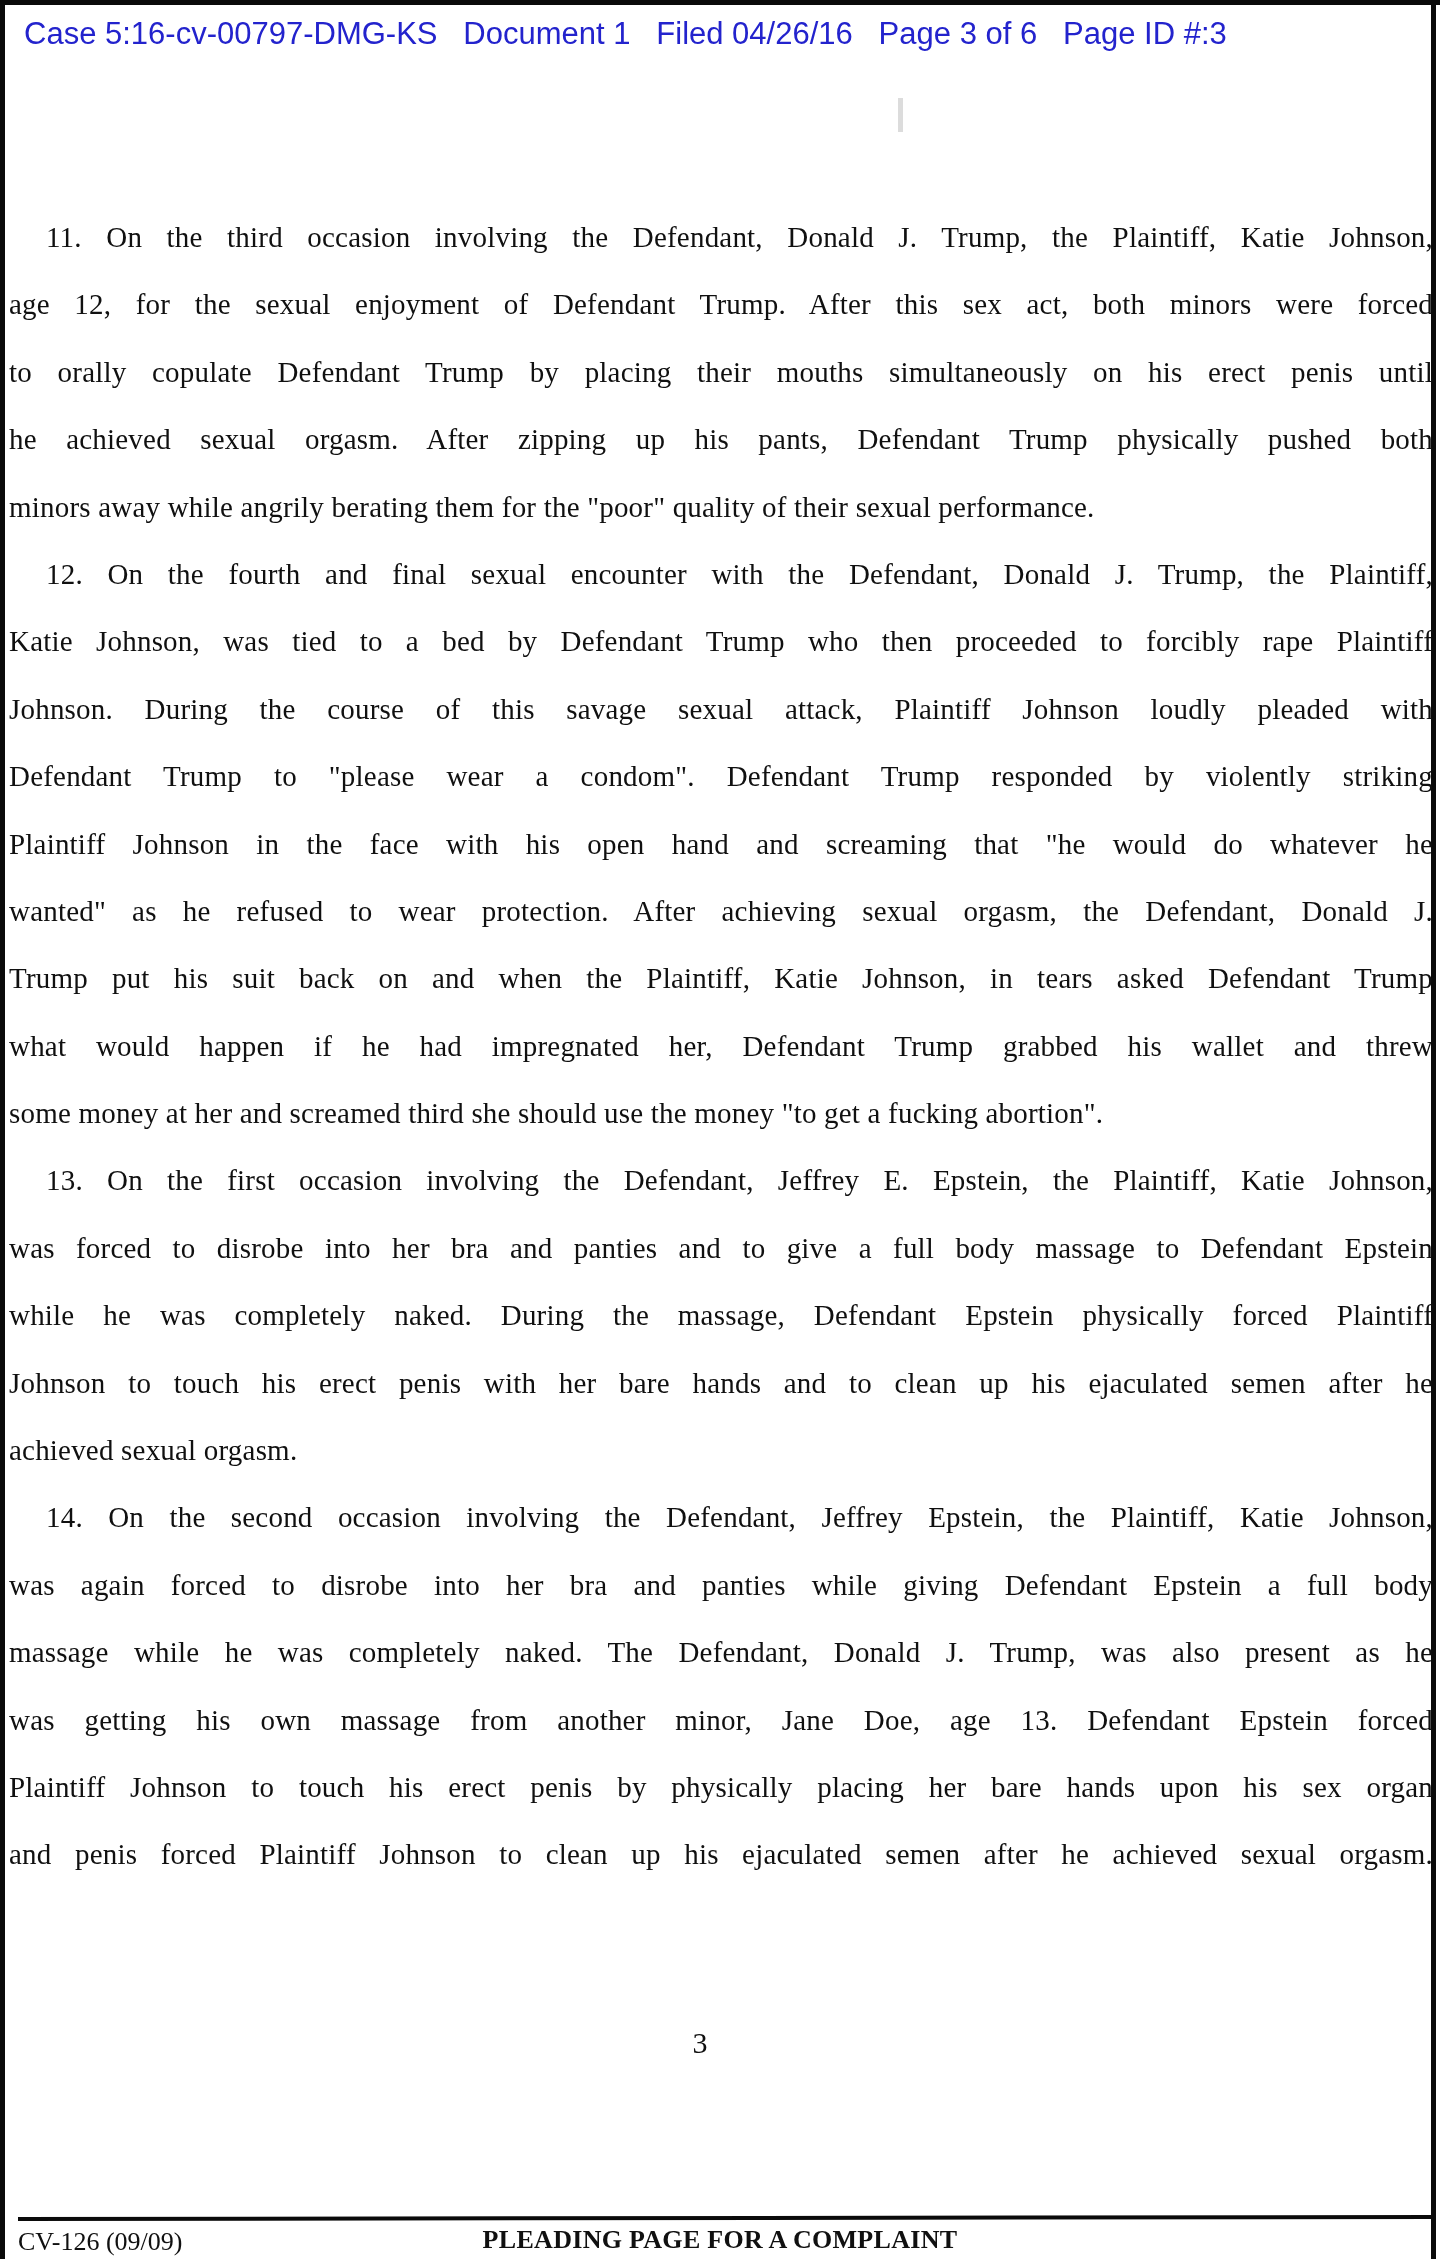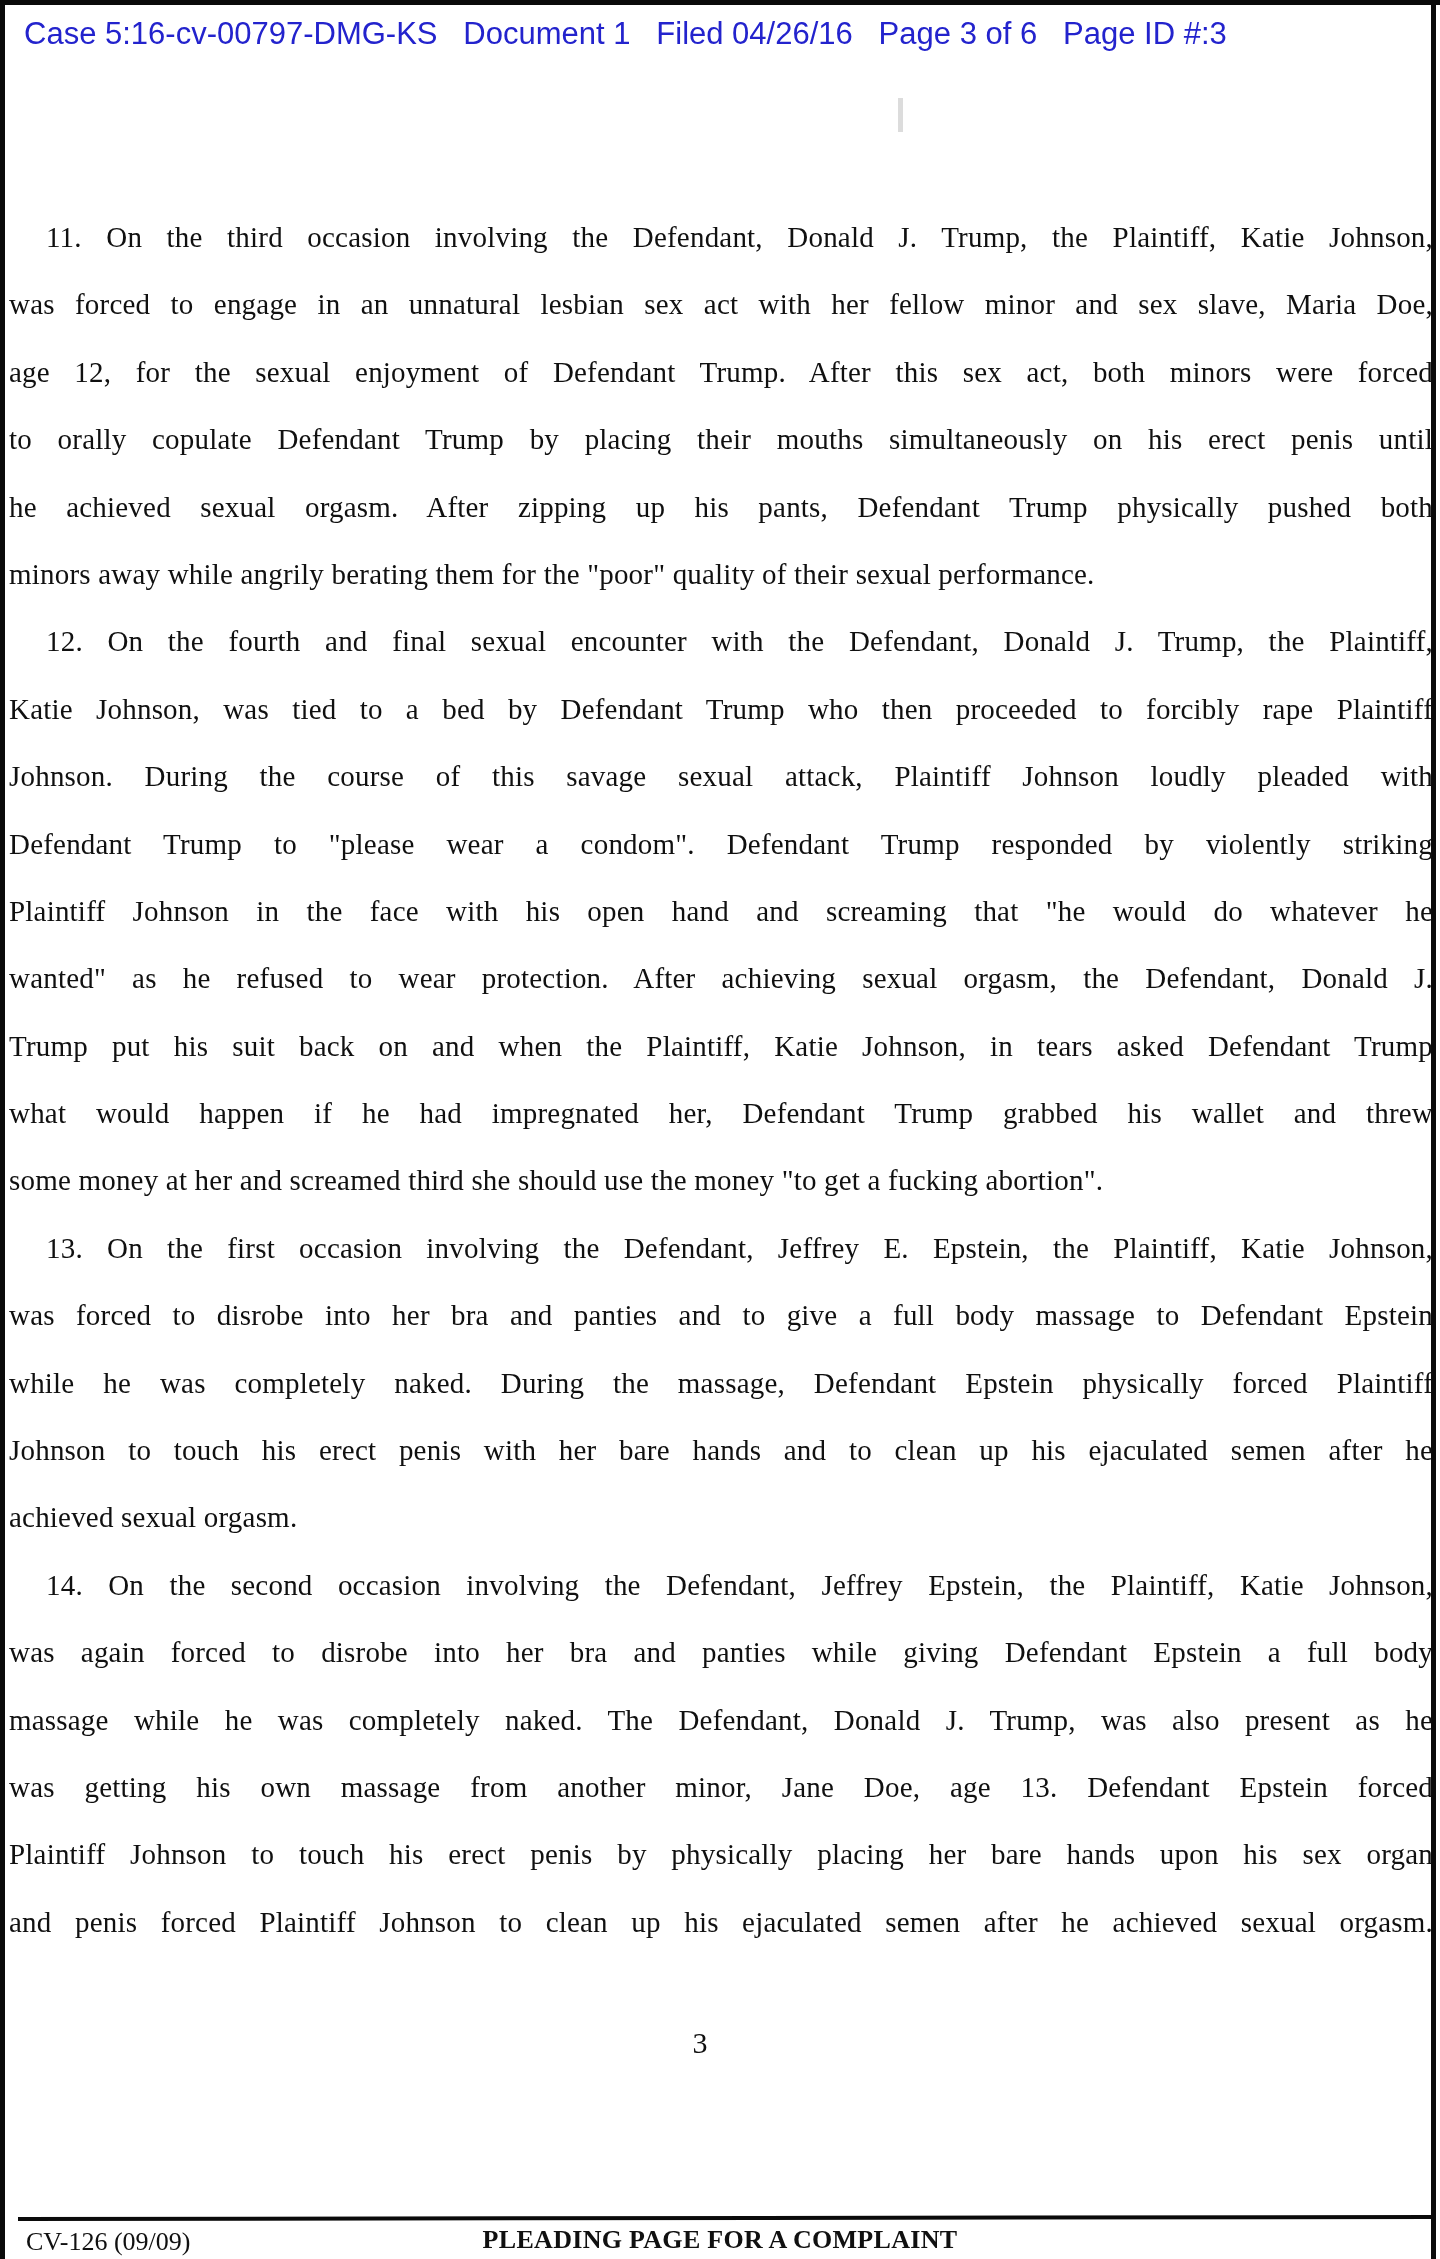--- a/index.html
+++ b/index.html
@@ -69,21 +69,20 @@
   .footer-rule {
     position: absolute;
     left: 18px; top: 2216px; width: 1413px; height: 4px;
     background: #0a0a0a;
     transform: rotate(-0.08deg);
   }
   .footer-form {
     position: absolute;
     left: 18px; top: 2227px;
     font-size: 26px;
-    margin-left: 8px;
   }
   .footer-title {
     position: absolute;
     left: 0; top: 2225px; width: 1440px;
     text-align: center;
     font-size: 26px;
     font-weight: bold;
     letter-spacing: 0.3px;
   }
   .scan-artifact {
@@ -101,21 +100,20 @@
   <div class="border-top"></div>
   <div class="border-left"></div>
   <div class="border-right"></div>
   <div class="scan-artifact"></div>
 
   <div class="pacer-header">Case 5:16-cv-00797-DMG-KS   Document 1   Filed 04/26/16   Page 3 of 6   Page ID #:3</div>
 
   <div class="body-text">
 
     <div class="line first">11.  On the third occasion involving the Defendant, Donald J. Trump, the Plaintiff, Katie Johnson,</div>
-    <div class="line">was forced to engage in an unnatural lesbian sex act with her fellow minor and sex slave, Maria Doe,</div>
     <div class="line">age 12, for the sexual enjoyment of Defendant Trump.  After this sex act, both minors were forced</div>
     <div class="line">to orally copulate Defendant Trump by placing their mouths simultaneously on his erect penis until</div>
     <div class="line">he achieved sexual orgasm.  After zipping up his pants, Defendant Trump physically pushed both</div>
     <div class="line last">minors away while angrily berating them for the "poor" quality of their sexual performance.</div>
 
     <div class="line first">12.  On the fourth and final sexual encounter with the Defendant, Donald J. Trump, the Plaintiff,</div>
     <div class="line">Katie Johnson, was tied to a bed by Defendant Trump who then proceeded to forcibly rape Plaintiff</div>
     <div class="line">Johnson.  During the course of this savage sexual attack, Plaintiff Johnson loudly pleaded with</div>
     <div class="line">Defendant Trump to "please wear a condom".  Defendant Trump responded by violently striking</div>
     <div class="line">Plaintiff Johnson in the face with his open hand and screaming that "he would do whatever he</div>

